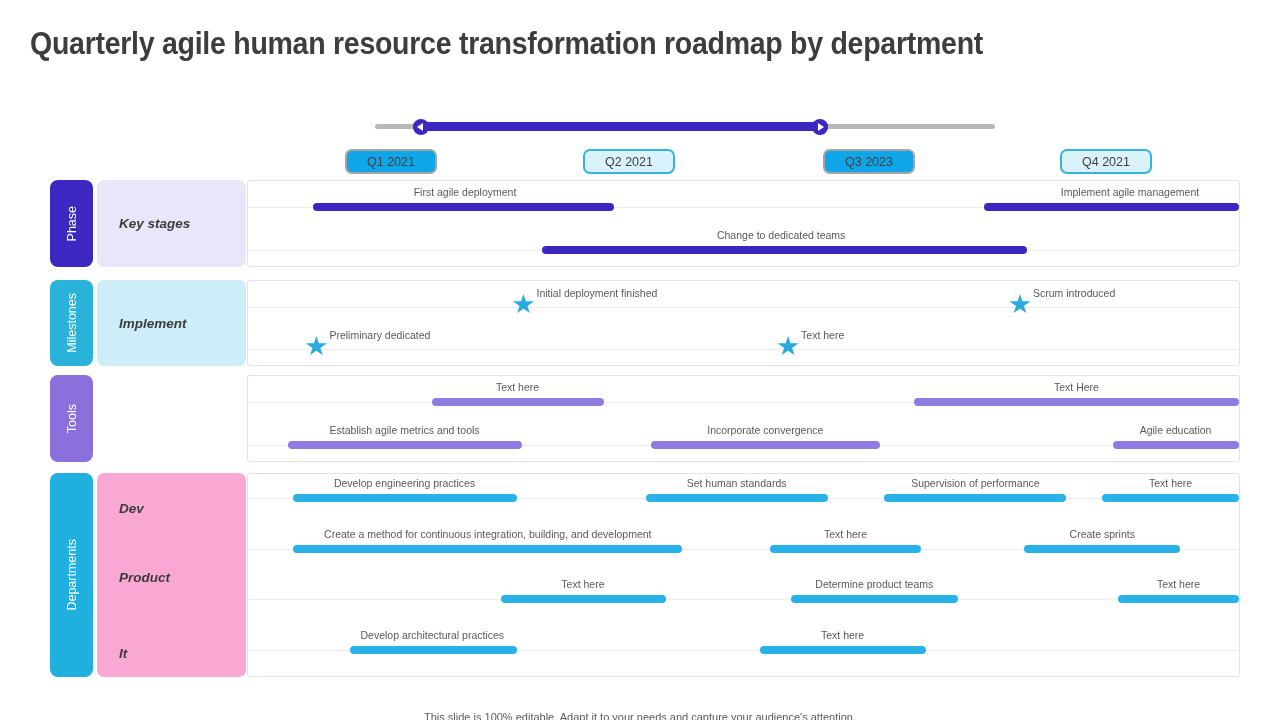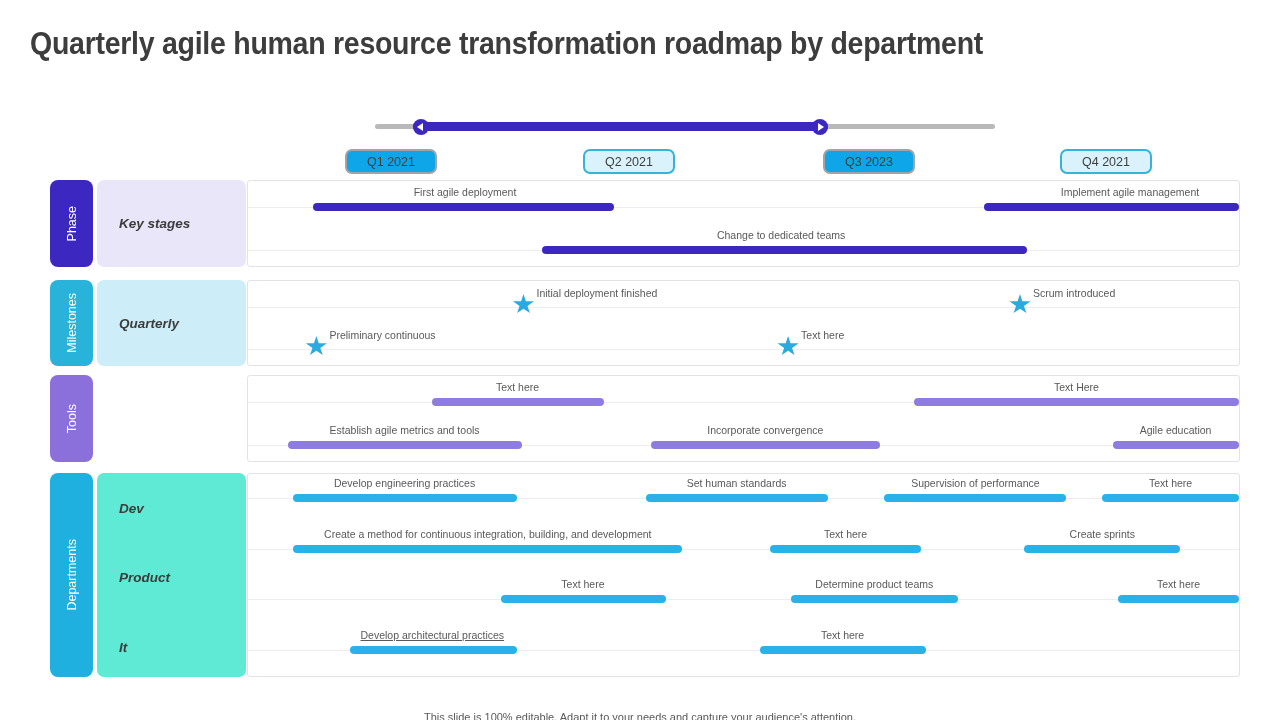--- a/index.html
+++ b/index.html
@@ -37,21 +37,21 @@
   .t-mcyan{background:#29b2da;}
   .t-mpurple{background:#8b6fdb;}
   .t-bcyan{background:#1fb0e0;}
 
   .cat{position:absolute;left:97px;width:149px;top:0;bottom:0;border-radius:7px;
        display:flex;align-items:center;padding-left:22px;box-sizing:border-box;font-style:italic;}
   .cat.multi{display:block;padding-left:0;}
   .c-lav{background:#eae6f9;}
   .c-lcyan{background:#cdedf8;}
   .c-lpurple{background:#c7b9f1;}
-  .c-devcyan{background:#5eead4;}
+  .c-devcyan{background:#f9a8d4;}
   .catlabel{font-size:13.5px;font-weight:700;color:#3c3c3c;}
   .cat.multi .catlabel{position:absolute;left:22px;}
 
   .lane{position:absolute;left:247px;width:993px;top:0;bottom:0;background:#ffffff;
         border:1px solid #e2e2e8;border-radius:3px;box-sizing:border-box;
         display:flex;flex-direction:column;}
   .subrow{position:relative;flex:1;}
   .subline{position:absolute;left:0;right:0;top:26px;height:1px;background:#ededf1;z-index:1;}
   .bar{position:absolute;top:22px;height:8px;border-radius:4px;z-index:2;}
   .bar-label{position:absolute;top:5px;transform:translateX(-50%);font-size:10.5px;color:#595959;
@@ -110,34 +110,34 @@
           <div class="bar" style="left: 29.7%; width: 48.9%;"></div>
         </div>
       </div>
   </section>
 
   <section class="grouprow" style="top:280px;height:86px">
     <div class="tab t-mcyan">
       <span class="vtext">Milestones</span>
     </div>
     <div class="cat c-lcyan">
-      <span class="catlabel">Quarterly</span>
+      <span class="catlabel">Implement</span>
     </div>
     <div class="lane theme-cyan">
         <div class="subrow">
           <div class="subline"></div>
           <div class="star" style="left: calc(27.8% - 11px);"></div>
           <div class="star-label" style="left: calc(27.8% + 13px);">Initial deployment finished</div>
           <div class="star" style="left: calc(77.9% - 11px);"></div>
           <div class="star-label" style="left: calc(77.9% + 13px);">Scrum introduced</div>
         </div>
         <div class="subrow">
           <div class="subline"></div>
           <div class="star" style="left: calc(6.9% - 11px);"></div>
-          <div class="star-label" style="left: calc(6.9% + 13px);">Preliminary continuous</div>
+          <div class="star-label" style="left: calc(6.9% + 13px);">Preliminary dedicated</div>
           <div class="star" style="left: calc(54.5% - 11px);"></div>
           <div class="star-label" style="left: calc(54.5% + 13px);">Text here</div>
         </div>
       </div>
   </section>
 
   <section class="grouprow" style="top:375px;height:87px">
     <div class="tab t-mpurple">
       <span class="vtext">Tools</span>
     </div>
@@ -161,21 +161,21 @@
       </div>
   </section>
 
   <section class="grouprow" style="top:473px;height:204px">
     <div class="tab t-bcyan">
       <span class="vtext">Departments</span>
     </div>
     <div class="cat c-devcyan multi">
       <span class="catlabel" style="top:28px">Dev</span>
       <span class="catlabel" style="top:97px">Product</span>
-      <span class="catlabel" style="top:167px">It</span>
+      <span class="catlabel" style="top:173px">It</span>
     </div>
     <div class="lane theme-cyan dense">
         <div class="subrow">
           <div class="subline"></div>
           <div class="bar-label" style="left: 15.8%;">Develop engineering practices</div>
           <div class="bar" style="left: 4.5%; width: 22.6%;"></div>
           <div class="bar-label" style="left: 49.3%;">Set human standards</div>
           <div class="bar" style="left: 40.2%; width: 18.3%;"></div>
           <div class="bar-label" style="left: 73.4%;">Supervision of performance</div>
           <div class="bar" style="left: 64.2%; width: 18.3%;"></div>
@@ -195,21 +195,21 @@
           <div class="subline"></div>
           <div class="bar-label" style="left: 33.8%;">Text here</div>
           <div class="bar" style="left: 25.5%; width: 16.7%;"></div>
           <div class="bar-label" style="left: 63.2%;">Determine  product teams</div>
           <div class="bar" style="left: 54.8%; width: 16.8%;"></div>
           <div class="bar-label" style="left: 93.9%;">Text here</div>
           <div class="bar" style="left: 87.8%; width: 12.2%;"></div>
         </div>
         <div class="subrow">
           <div class="subline"></div>
-          <div class="bar-label" style="left: 18.6%; text-decoration: underline;">Develop architectural practices</div>
+          <div class="bar-label" style="left: 18.6%;">Develop architectural practices</div>
           <div class="bar" style="left: 10.3%; width: 16.8%;"></div>
           <div class="bar-label" style="left: 60%;">Text here</div>
           <div class="bar" style="left: 51.7%; width: 16.7%;"></div>
         </div>
       </div>
   </section>
 
   <p class="footer">This slide is 100% editable. Adapt it to your needs and capture your audience's attention.</p>
 </div>
 

